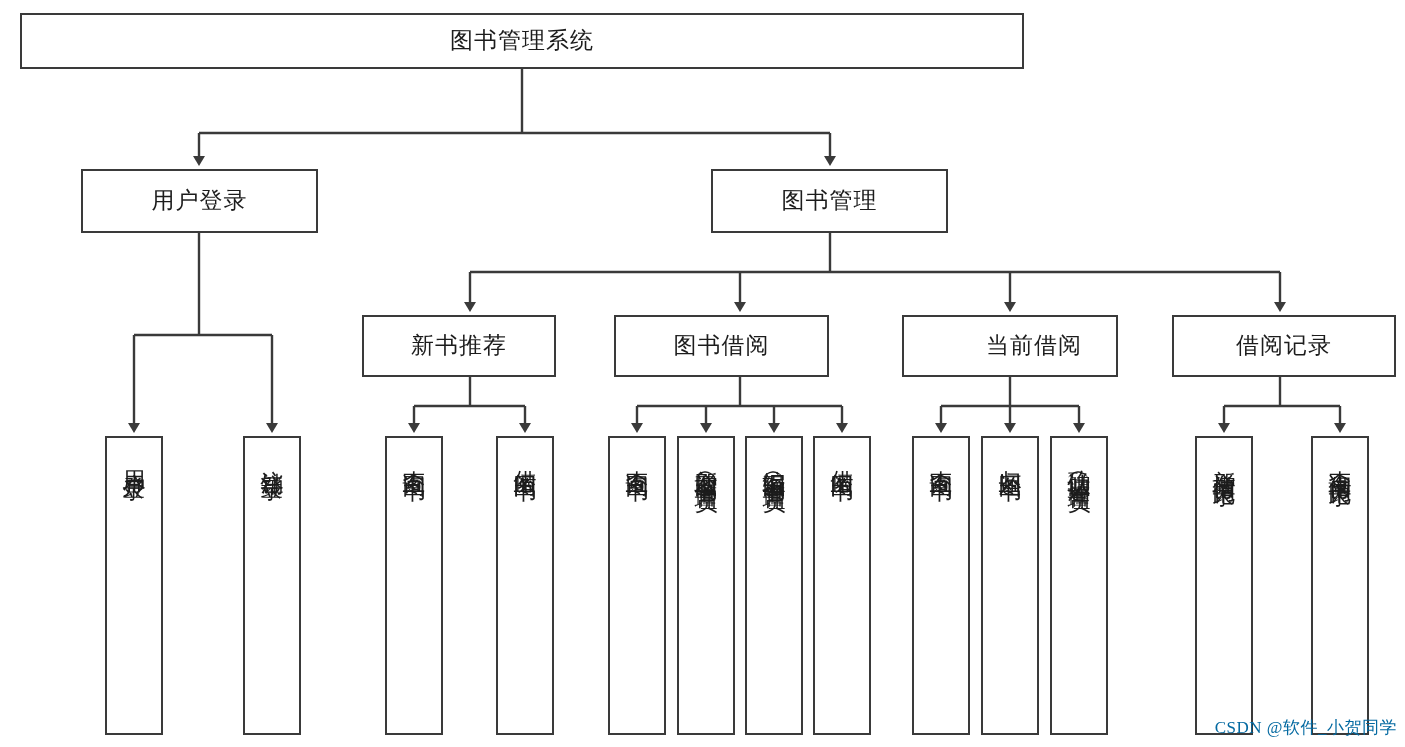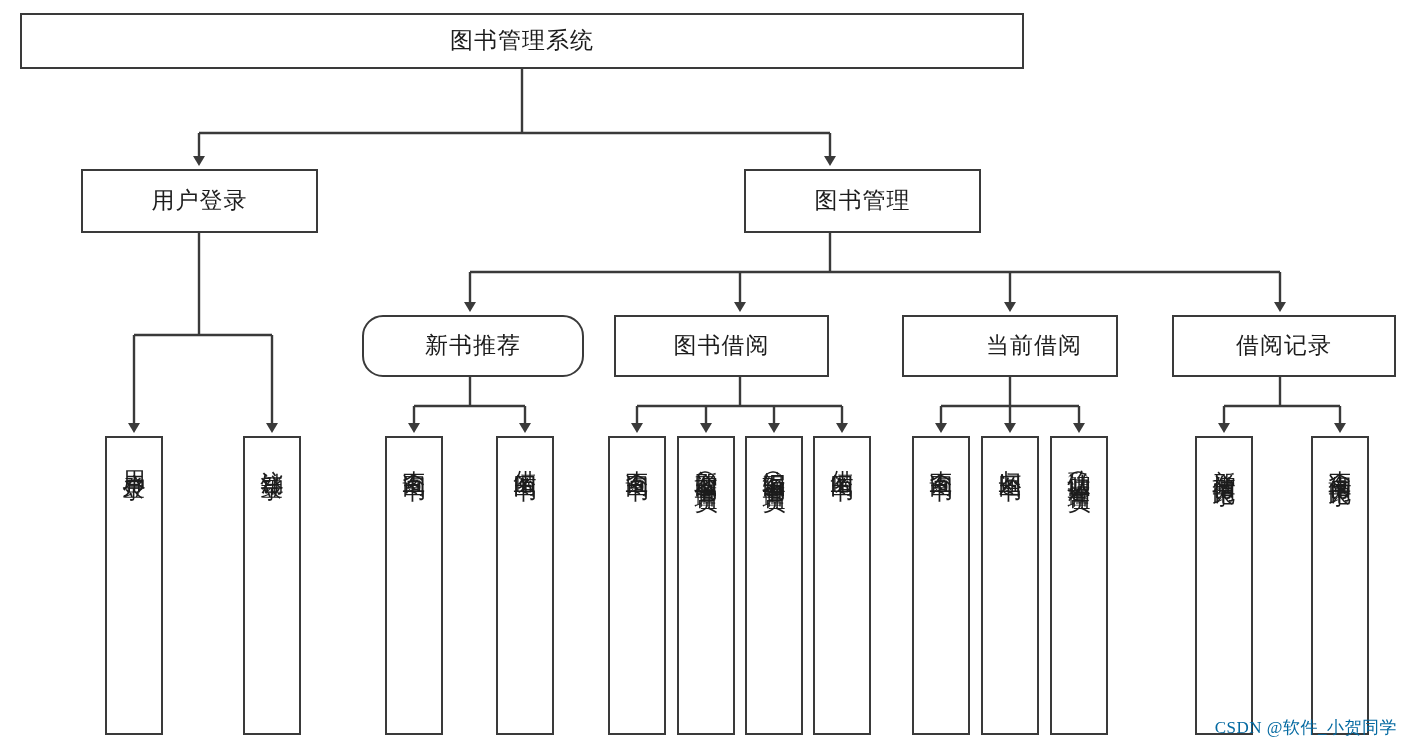--- a/index.html
+++ b/index.html
@@ -123,25 +123,25 @@
     </g>
   </svg>
 
   <div class="node horizontal" style="left:20px; top:13px; width:1004px; height:56px;">
     <span class="label">图书管理系统</span>
   </div>
 
   <div class="node horizontal" style="left:81px; top:169px; width:237px; height:64px;">
     <span class="label">用户登录</span>
   </div>
-  <div class="node horizontal" style="left:711px; top:169px; width:237px; height:64px;margin-left:33px;">
+  <div class="node horizontal" style="left:711px; top:169px; width:237px; height:64px;">
     <span class="label">图书管理</span>
   </div>
 
-  <div class="node horizontal" style="left:362px; top:315px; width:222px; height:62px;border-radius:21px;">
+  <div class="node horizontal" style="left:362px; top:315px; width:194px; height:62px;">
     <span class="label">新书推荐</span>
   </div>
   <div class="node horizontal" style="left:614px; top:315px; width:215px; height:62px;">
     <span class="label">图书借阅</span>
   </div>
   <div class="node horizontal" style="left:902px; top:315px; width:216px; height:62px;padding-left:48px;">
     <span class="label">当前借阅</span>
   </div>
   <div class="node horizontal" style="left:1172px; top:315px; width:224px; height:62px;">
     <span class="label">借阅记录</span>

